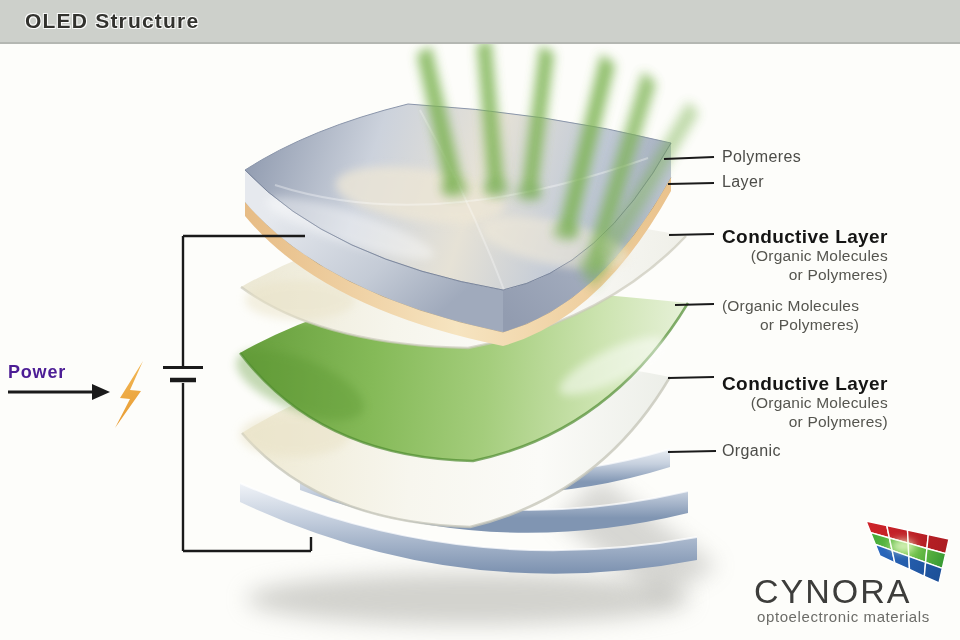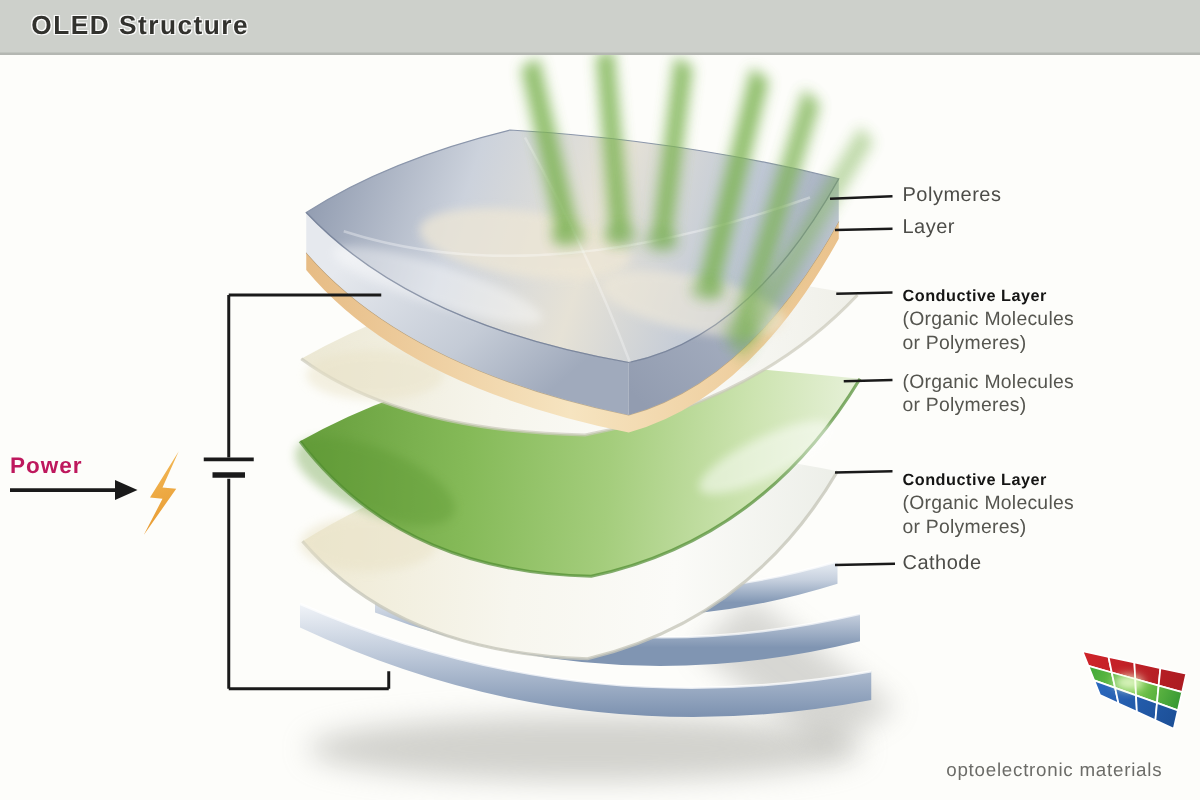--- a/index.html
+++ b/index.html
@@ -7,24 +7,24 @@
          background:#fdfdfa;font-family:"Liberation Sans","DejaVu Sans",sans-serif;}
   .header{position:absolute;left:0;top:0;width:960px;height:42px;
           background:#cdd0cb;border-bottom:2px solid #b4b7b2;}
   .header h1{margin:0;padding:9px 0 0 25px;font-size:21px;font-weight:bold;
              letter-spacing:1.2px;color:#32322e;
              text-shadow:-1px -1px 0 rgba(255,255,255,.9),1px 1px 0 rgba(255,255,255,.9),
                          1px -1px 0 rgba(255,255,255,.7),-1px 1px 0 rgba(255,255,255,.7);}
   svg.diagram{position:absolute;left:0;top:0;}
   .lbl{position:absolute;font-size:16px;color:#4c4c48;letter-spacing:.4px;white-space:nowrap;}
   .lbl-group{position:absolute;white-space:nowrap;}
-  .lbl-bold{font-size:13px;font-weight:bold;color:#151514;letter-spacing:.4px;line-height:20px;}
-  .lbl-sub{font-size:15.5px;color:#55554f;line-height:18.5px;letter-spacing:.2px;}
+  .lbl-bold{font-size:19px;font-weight:bold;color:#151514;letter-spacing:.4px;line-height:20px;}
+  .lbl-sub{font-size:15.5px;color:#55554f;line-height:18.5px;letter-spacing:.2px;text-align:right;}
   .power{position:absolute;left:8px;top:362px;font-size:18px;font-weight:bold;
-         color:#be185d;letter-spacing:.8px;}
+         color:#4c1d95;letter-spacing:.8px;}
   .brand{position:absolute;left:754px;top:574px;font-size:34px;color:#3d3d3b;
          letter-spacing:2px;line-height:34px;}
   .tagline{position:absolute;left:757px;top:608px;font-size:15px;color:#6c6c68;
            letter-spacing:.6px;}
 </style>
 </head>
 <body>
 
 <div id="stage">
 
@@ -248,17 +248,18 @@
     <div class="lbl-sub">(Organic Molecules</div>
     <div class="lbl-sub">or Polymeres)</div>
   </div>
 
   <div class="lbl-group" style="left:722px;top:374px">
     <div class="lbl-bold">Conductive Layer</div>
     <div class="lbl-sub">(Organic Molecules</div>
     <div class="lbl-sub">or Polymeres)</div>
   </div>
 
-  <div class="lbl" style="left:722px;top:442px">Cathode</div>
-
+  <div class="lbl" style="left:722px;top:442px">Organic</div>
+
+  <div class="brand">CYNORA</div>
   <div class="tagline">optoelectronic materials</div>
 
 </div>
 
 </body></html>

